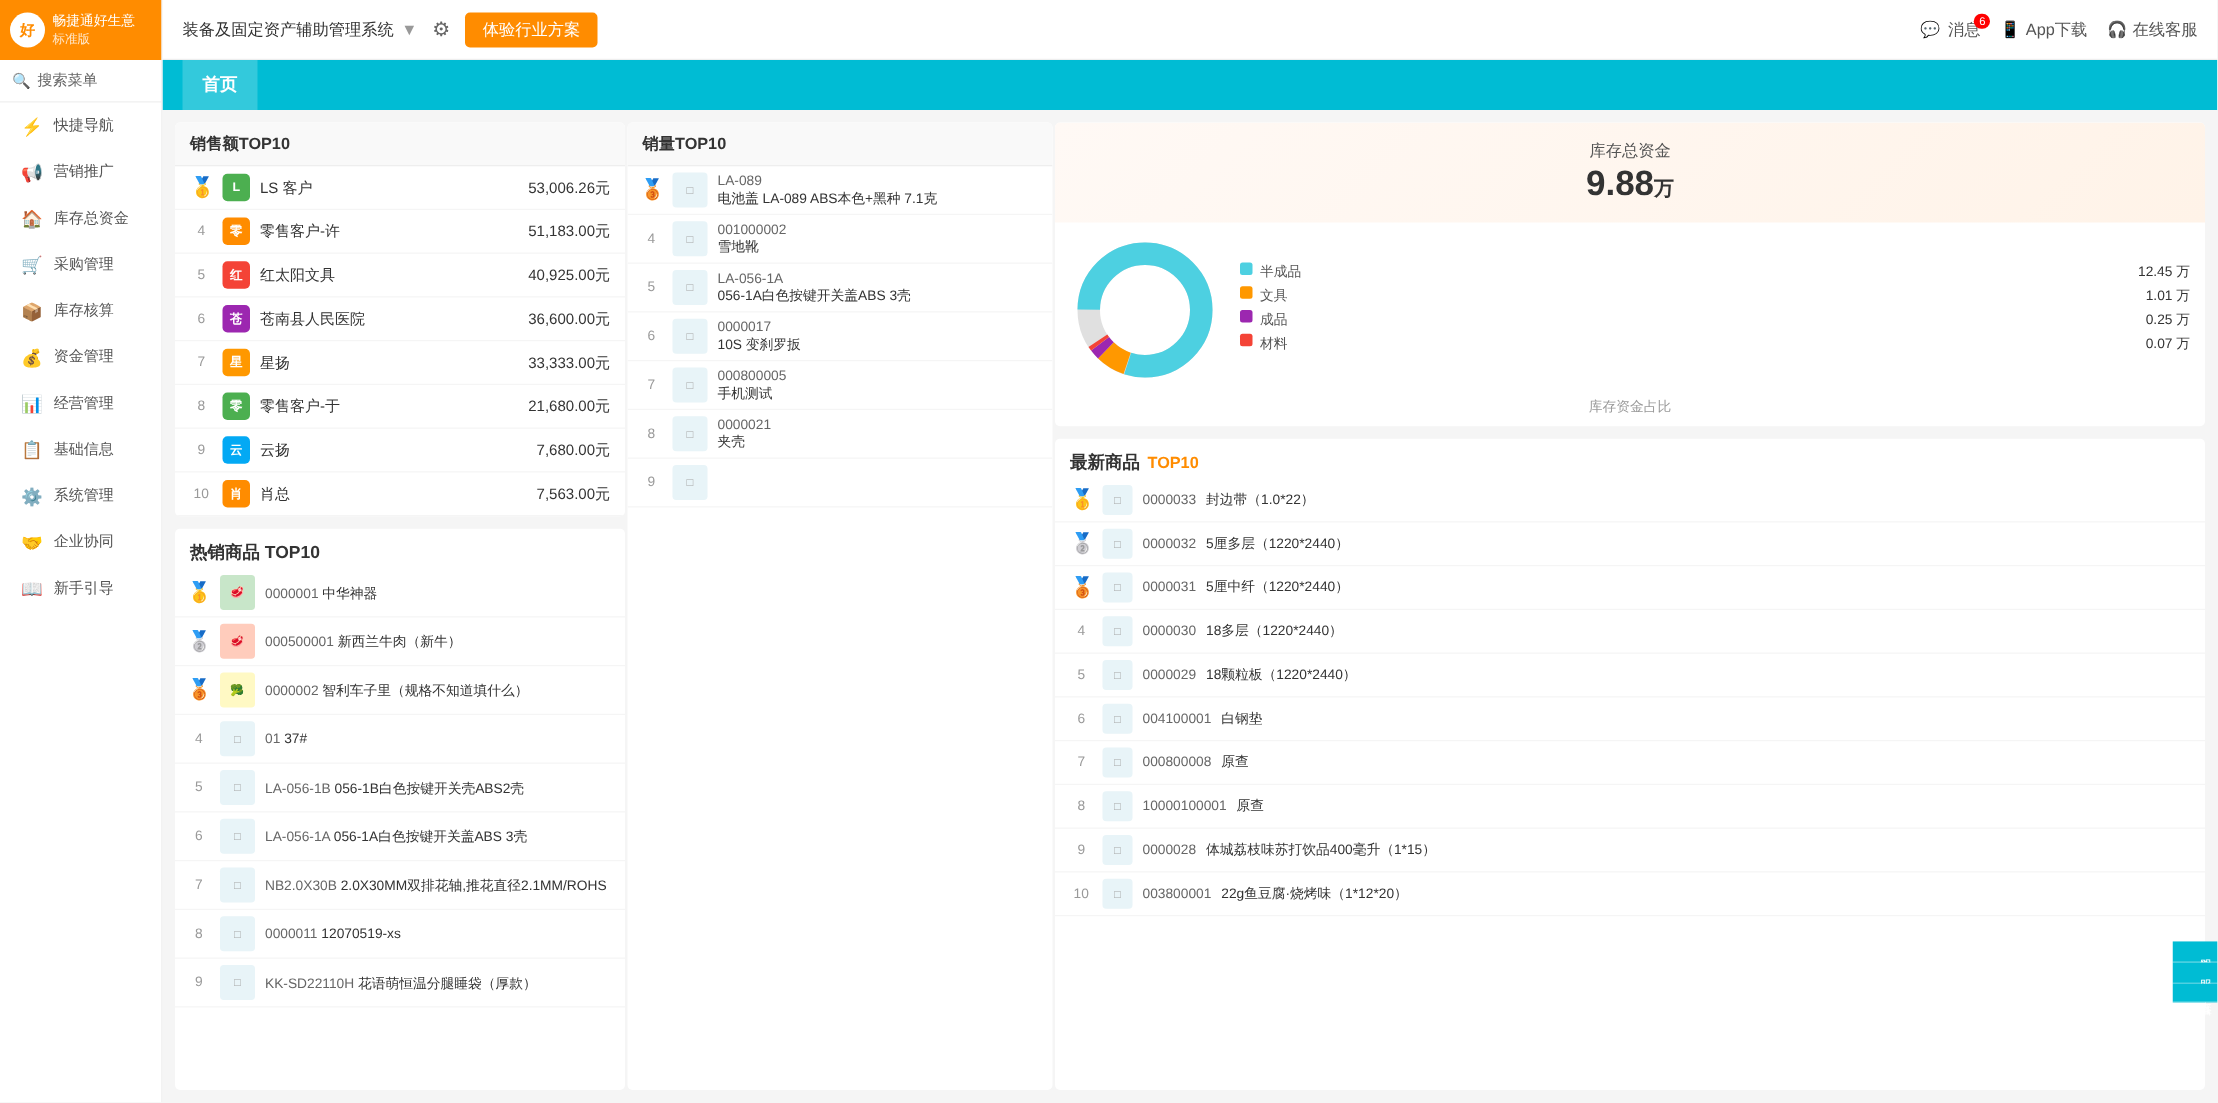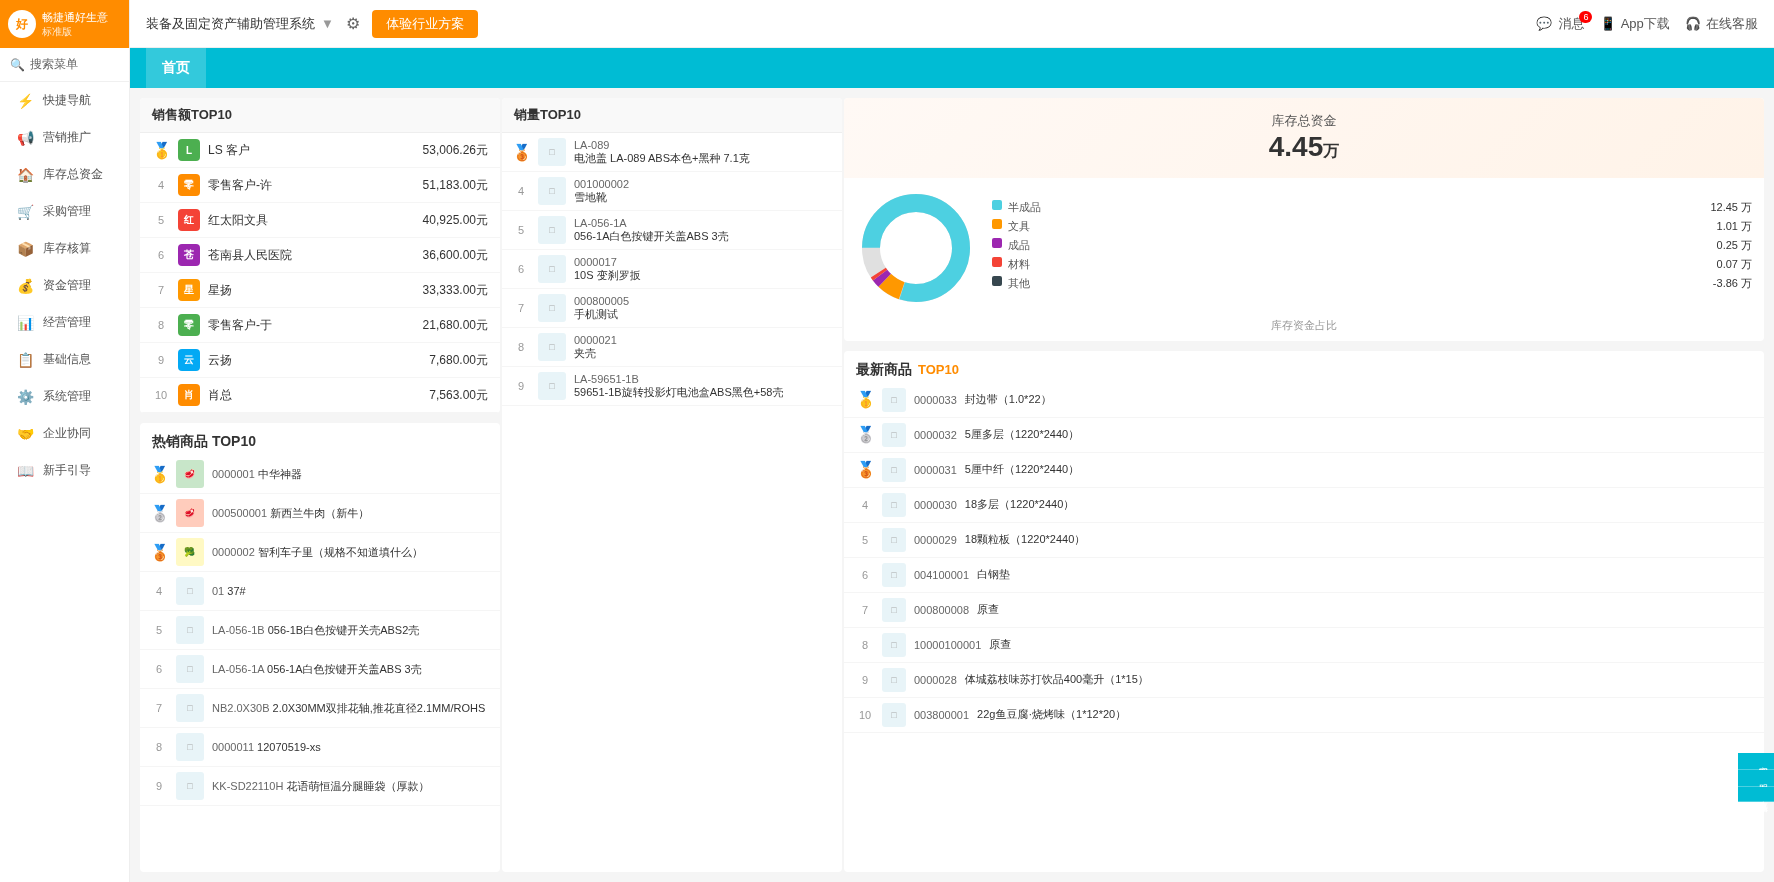--- a/index.html
+++ b/index.html
@@ -475,36 +475,32 @@
               <span class="rank-num">8</span>
               <div class="prod-img">□</div>
               <div style="flex:1">
                 <div style="color:#666;font-size:11px;">0000021</div>
                 <div style="color:#333;font-size:11px;">夹壳</div>
               </div>
             </div>
             <div class="prod-row">
               <span class="rank-num">9</span>
               <div class="prod-img">□</div>
-              <div style="flex:1">
-                <div style="color:#666;font-size:11px;">LA-59651-1B</div>
-                <div style="color:#333;font-size:11px;">59651-1B旋转投影灯电池盒ABS黑色+58壳</div>
-              </div>
             </div>
           </div>
         </div>
       </div>
 
       <div style="flex:1;display:flex;flex-direction:column;gap:10px;min-width:300px;">
 
         <div class="panel">
           <div style="background:linear-gradient(135deg,#fff9f5,#fff3e8);padding:14px 16px;text-align:center;">
             <div style="font-size:13px;color:#555;">库存总资金</div>
             <div style="font-size:28px;font-weight:bold;color:#333;line-height:1.2;">
-              <span>4.45</span><span style="font-size:16px;">万</span>
+              <span>9.88</span><span style="font-size:16px;">万</span>
             </div>
           </div>
           <div class="donut-container">
 
             <svg class="donut-svg" viewBox="0 0 120 120">
 
               <circle cx="60" cy="60" r="45" fill="none" stroke="#e0e0e0" stroke-width="18"></circle>
 
               <circle cx="60" cy="60" r="45" fill="none" stroke="#4dd0e1" stroke-width="18" stroke-dasharray="226 56.7" stroke-dashoffset="70.7" transform="rotate(-90 60 60)"></circle>
 
@@ -528,25 +524,20 @@
               <div class="legend-item">
                 <div class="legend-dot" style="background:#9c27b0;"></div>
                 <span class="legend-label">成品</span>
                 <span class="legend-value">0.25 万</span>
               </div>
               <div class="legend-item">
                 <div class="legend-dot" style="background:#f44336;"></div>
                 <span class="legend-label">材料</span>
                 <span class="legend-value">0.07 万</span>
               </div>
-              <div class="legend-item">
-                <div class="legend-dot" style="background:#37474f;"></div>
-                <span class="legend-label">其他</span>
-                <span class="legend-value">-3.86 万</span>
-              </div>
             </div>
           </div>
           <div style="text-align:center;font-size:11px;color:#999;padding-bottom:8px;">库存资金占比</div>
         </div>
 
         <div class="panel" style="flex:1;overflow:hidden;display:flex;flex-direction:column;">
           <div class="section-title">
             <span>最新商品</span>
             <span class="top10-badge">TOP10</span>
           </div>

